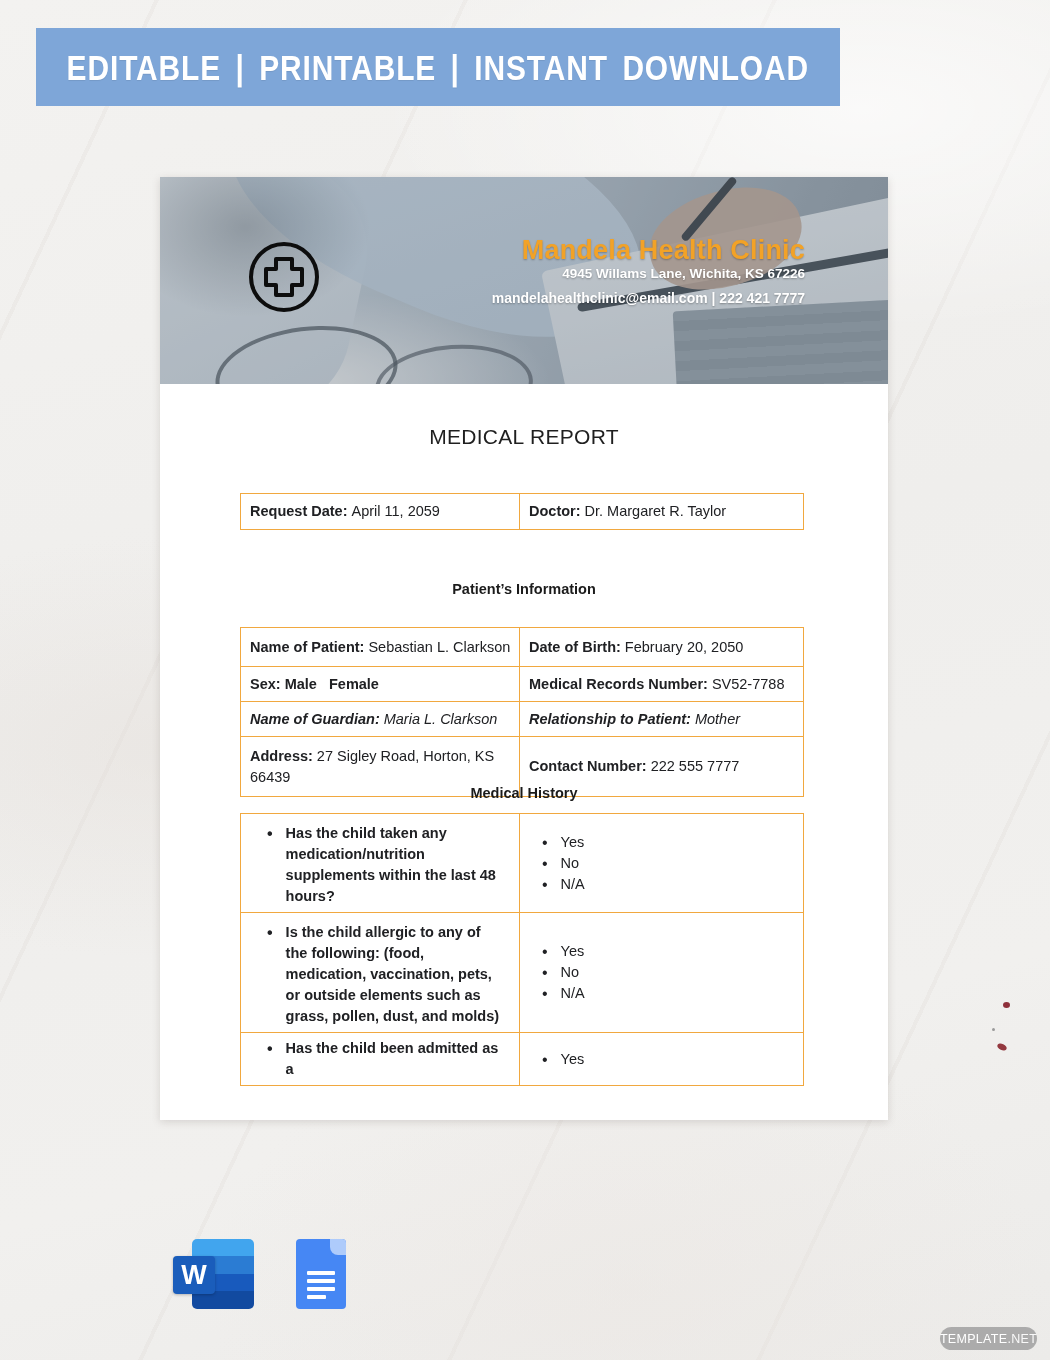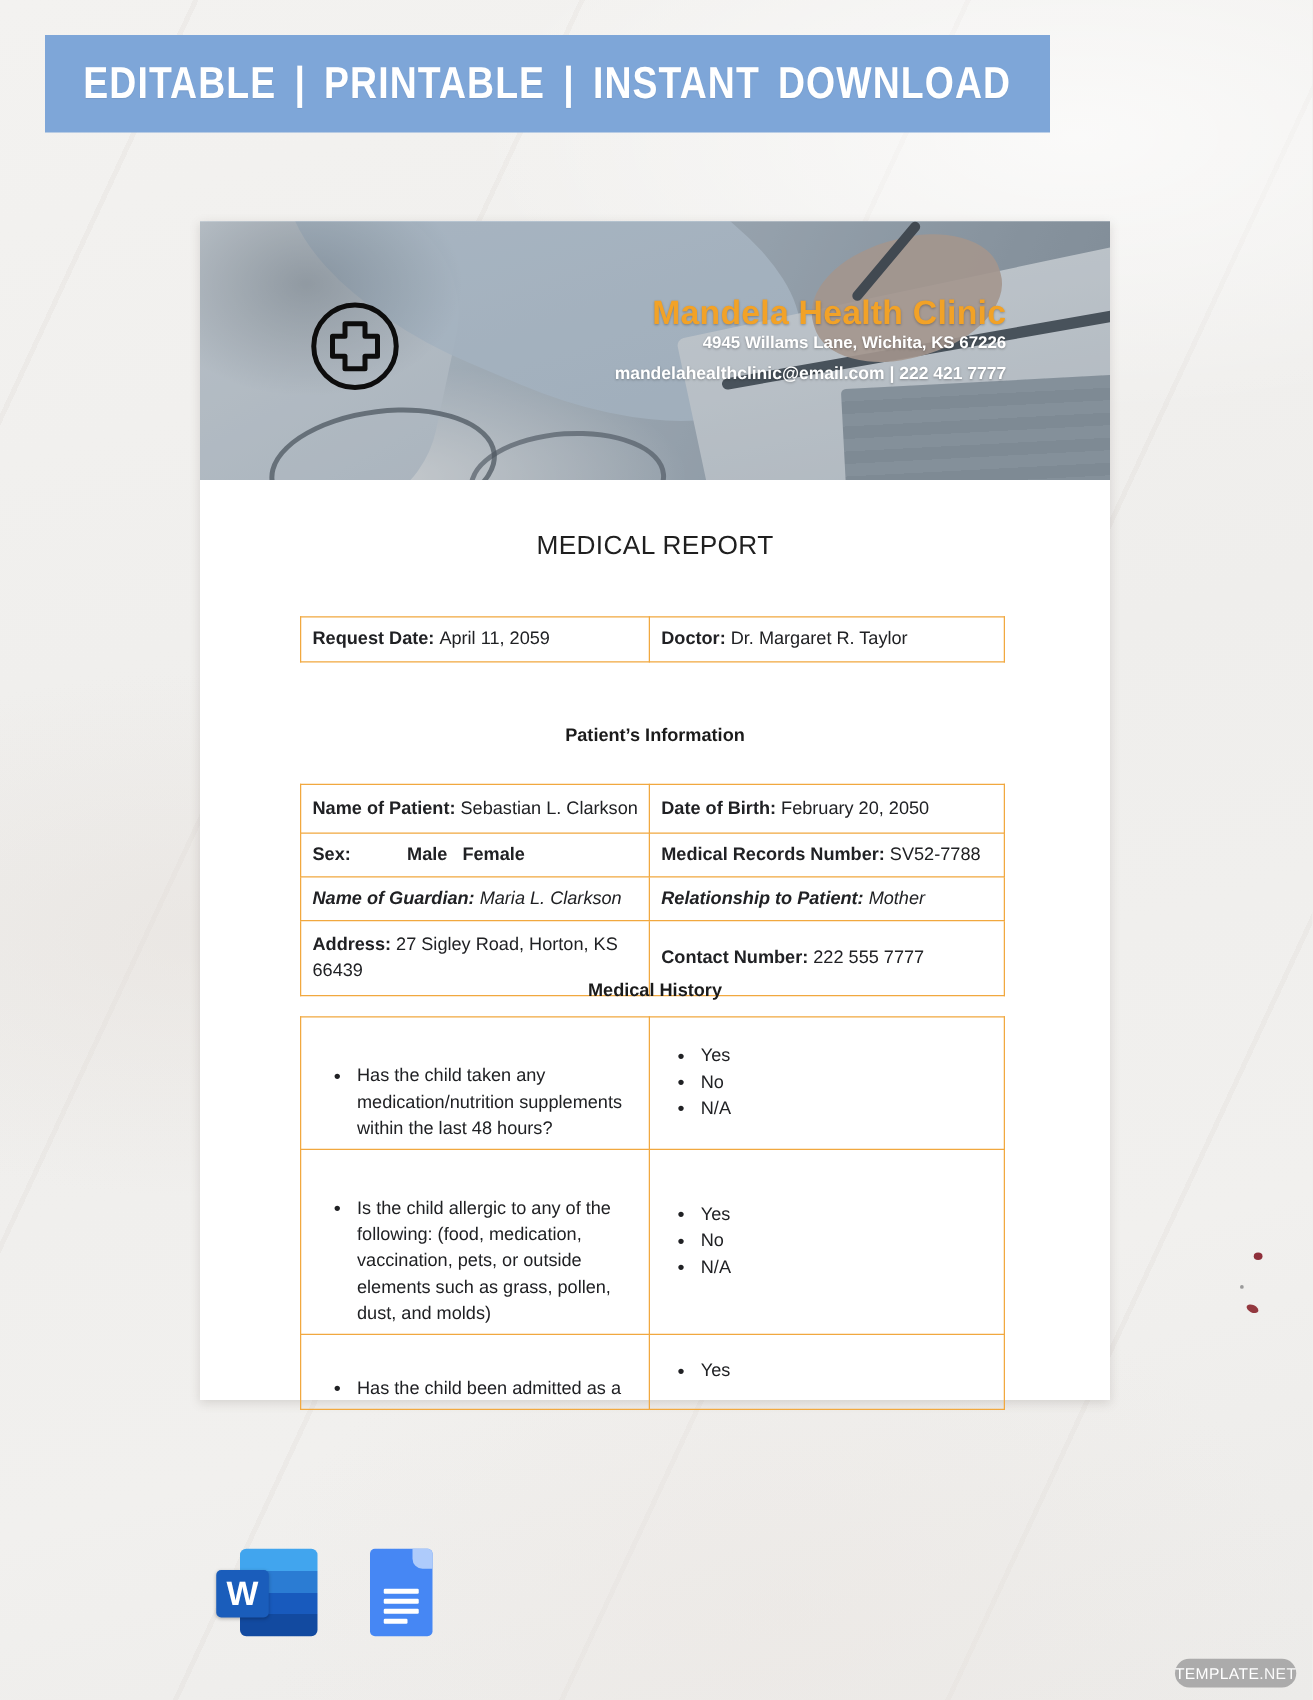--- a/index.html
+++ b/index.html
@@ -88,28 +88,28 @@
   .tbl td{border:1.5px solid #f1a83f;font-size:14.5px;color:#202124;
     padding:5px 6px 5px 9px;vertical-align:middle;line-height:21px;box-sizing:border-box;}
   .tbl col.c1{width:279px;}
   .t1{top:316px;} .t1 td{height:36px;}
   .t2{top:450px;}
   .t2 .r1 td{height:39px;} .t2 .r2 td{height:35px;} .t2 .r3 td{height:35px;font-style:italic;} .t2 .r4 td{height:60px;}
   .t3{top:636px;}
   .t3 .r1 td{height:79px;} .t3 .r2 td{height:115px;} .t3 .r3 td{height:35px;}
   .lbl{font-weight:700;margin-right:4px;}
   .val{white-space:pre-wrap;}
-  .val-bold{font-weight:700;margin-left:41px;}
+  .val-bold{font-weight:700;}
 
   .t3 td.q{vertical-align:top;padding-top:9px;padding-left:14px;padding-right:14px;}
   .t3 .r3 td.q{vertical-align:middle;padding-top:5px;}
   .t3 td.a{padding-left:22px;}
   .t3 .li{display:flex;line-height:21px;}
   .t3 .li::before{content:"\2022";flex:0 0 auto;margin-right:13px;font-size:16px;}
-  .t3 td.q .li{font-weight:400;margin-top:28px;}
+  .t3 td.q .li{font-weight:700;}
   .t3 td.q .li::before{margin-left:12px;}
 
   
   .word-icon{position:absolute;left:173px;top:1239px;width:81px;height:70px;}
   .word-doc{position:absolute;left:19px;top:0;width:62px;height:70px;border-radius:5px;
     background:linear-gradient(180deg,#41a5ee 0 25%,#2b7cd3 25% 50%,#185abd 50% 75%,#124aa0 75% 100%);}
   .word-w{position:absolute;left:0;top:17px;width:42px;height:38px;border-radius:4px;
     background:#1a5dbb;box-shadow:0 1px 3px rgba(0,0,0,.25);
     color:#fff;font-weight:700;font-size:27px;display:flex;align-items:center;justify-content:center;}
   .gdocs-icon{position:absolute;left:296px;top:1239px;width:50px;height:70px;

